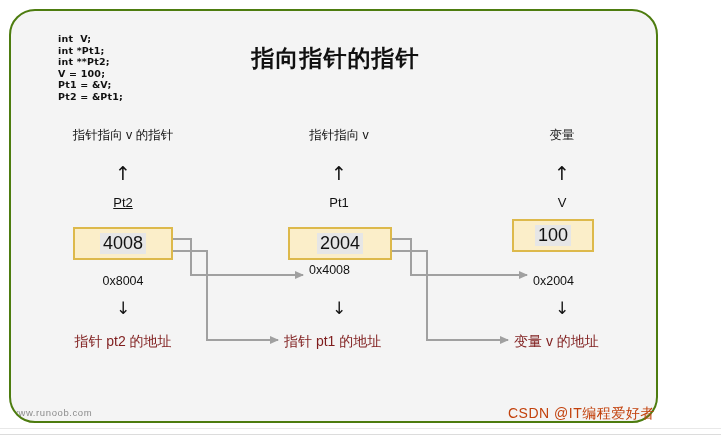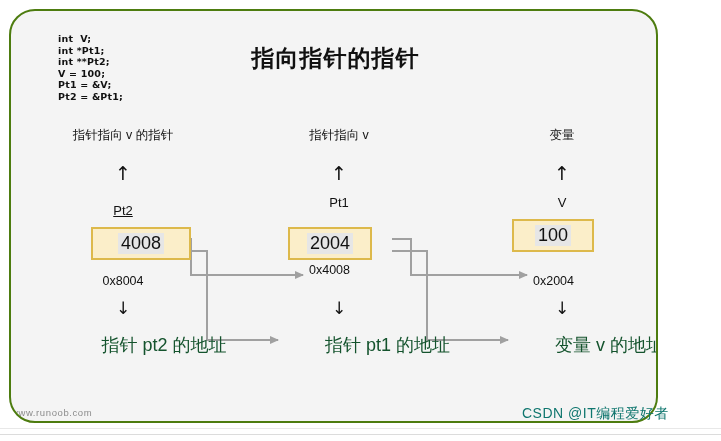--- a/index.html
+++ b/index.html
@@ -128,24 +128,23 @@
     color: #111111;
     white-space: nowrap;
   }
   .addr.c {
     transform: translateX(-50%);
   }
 
   
   .botlabel {
     position: absolute;
-    font-size: 18px;
-    color: #14532d;
-    white-space: nowrap;
-    margin-left: 41px;
+    font-size: 14px;
+    color: #7f1d1d;
+    white-space: nowrap;
   }
   .botlabel.c {
     text-align: center;
     transform: translateX(-50%);
   }
 
   
   .wires {
     position: absolute;
     left: 0;
@@ -161,24 +160,24 @@
     left: 0;
     top: 396px;
     width: 649px;
     text-align: left;
     font-size: 9.5px;
     color: #8c8c8c;
     letter-spacing: 0.6px;
   }
   .csdn {
     position: absolute;
-    left: 522px;
+    left: 508px;
     top: 405px;
     font-size: 14px;
-    color: #0f766e;
+    color: #c2410c;
     white-space: nowrap;
     letter-spacing: 0.5px;
   }
 </style>
 </head>
 <body>
 
 <div class="card">
 
   <div class="code">int  V;
@@ -201,32 +200,32 @@
 
     <path d="M161,240 L196,240 L196,329 L267,329" fill="none" stroke="#a0a0a0" stroke-width="2" marker-end="url(#ah)"></path>
 
     <path d="M381,228 L400,228 L400,264 L516,264" fill="none" stroke="#a0a0a0" stroke-width="2" marker-end="url(#ah)"></path>
 
     <path d="M381,240 L416,240 L416,329 L497,329" fill="none" stroke="#a0a0a0" stroke-width="2" marker-end="url(#ah)"></path>
   </svg>
 
   <div class="col-text" style="left:112px; top:116px;">指针指向 v 的指针</div>
   <div class="col-arrow" style="left:112px; top:153px;">↑</div>
-  <div class="varname" style="left:112px; top:192px;text-decoration:underline;">Pt2</div>
-  <div class="membox" style="left:80px; top:216px; width:100px;">
+  <div class="varname" style="left:112px; top:184px;text-decoration:underline;">Pt2</div>
+  <div class="membox" style="left:62px; top:216px; width:100px;">
     <span class="val">4008</span>
   </div>
   <div class="addr c" style="left:112px; top:263px;">0x8004</div>
   <div class="col-arrow" style="left:112px; top:288px; font-size:17px;">↓</div>
   <div class="botlabel c" style="left:112px; top:322px;">指针 pt2 的地址</div>
 
   <div class="col-text" style="left:328px; top:116px;">指针指向 v</div>
   <div class="col-arrow" style="left:328px; top:153px;">↑</div>
   <div class="varname" style="left:328px; top:184px;">Pt1</div>
-  <div class="membox" style="left:277px; top:216px; width:84px;">
+  <div class="membox" style="left:277px; top:216px; width:104px;">
     <span class="val">2004</span>
   </div>
   <div class="addr" style="left:298px; top:252px;">0x4008</div>
   <div class="col-arrow" style="left:328px; top:288px; font-size:17px;">↓</div>
   <div class="botlabel" style="left:273px; top:322px;">指针 pt1 的地址</div>
 
   <div class="col-text" style="left:551px; top:116px;">变量</div>
   <div class="col-arrow" style="left:551px; top:153px;">↑</div>
   <div class="varname" style="left:551px; top:184px;">V</div>
   <div class="membox" style="left:501px; top:208px; width:82px;">

